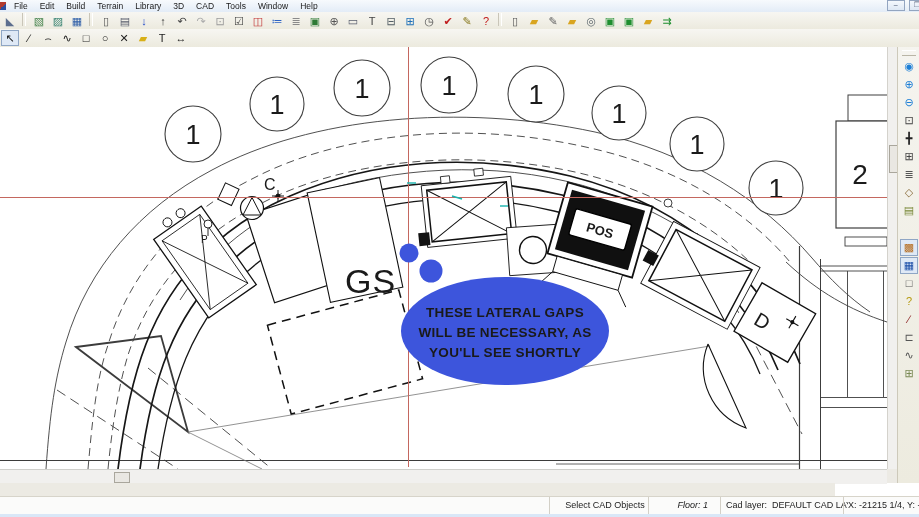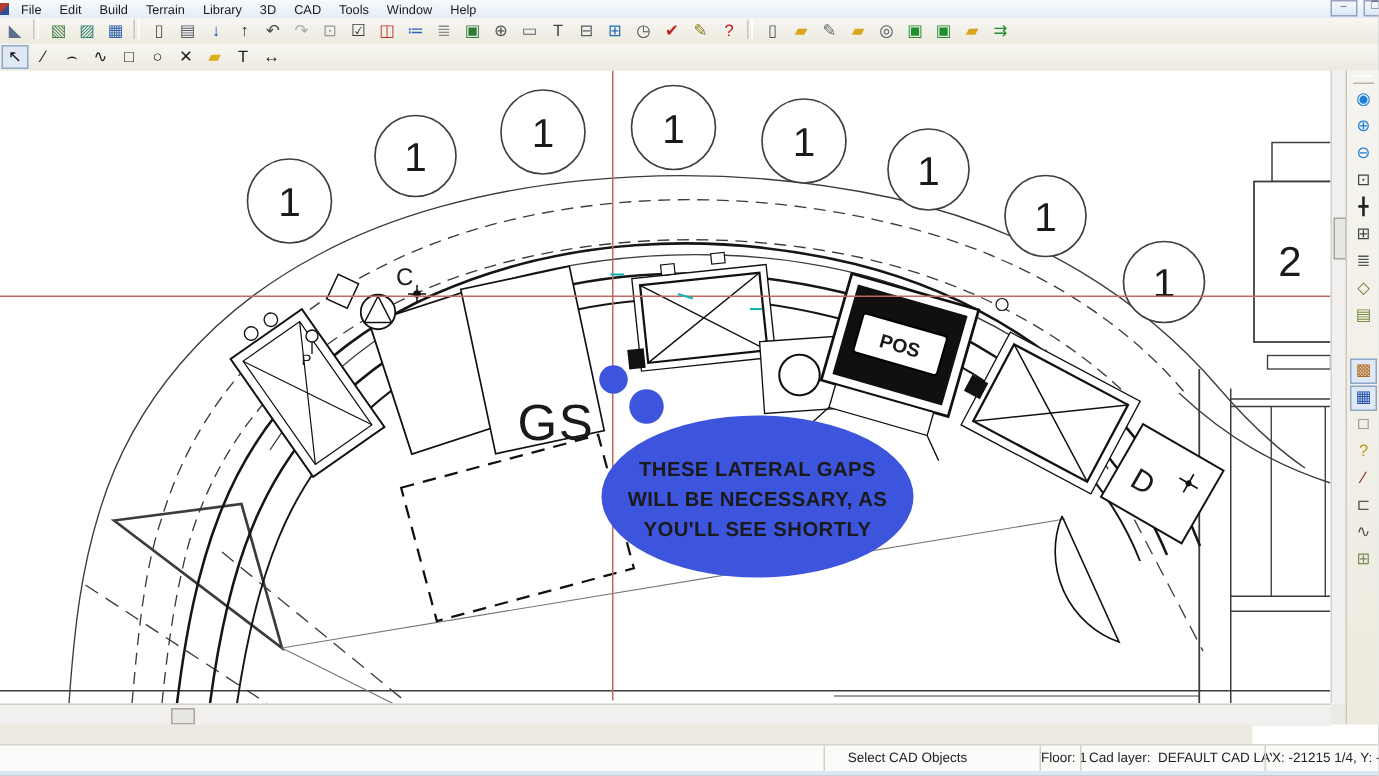--- a/index.html
+++ b/index.html
@@ -46,21 +46,21 @@
   .right-toolbar .tbi{display:block;width:16px;height:15px;margin:1px auto 1px auto;line-height:15px;}
   .grip{height:4px;margin:3px 4px 2px 4px;border-top:1px solid #fff;border-bottom:1px solid #b9b5a6;}
   
   .statusbar{position:absolute;left:0;top:483px;width:835px;height:34px;background:#eceae3;}
   .statusrow{position:absolute;left:0;top:13px;width:919px;height:17px;background:#fbfbfa;
              border-top:1px solid #d7d4ca;border-bottom:1px solid #cfd6e2;}
   .statusblue{position:absolute;left:0;bottom:0;width:919px;height:3px;background:#d9e7f7;}
   .seg{position:absolute;top:0;height:17px;line-height:16px;font-size:9px;color:#222;
        border-left:1px solid #d3d0c7;white-space:nowrap;overflow:hidden;}
   .seg-mode{left:549px;width:110px;text-align:center;}
-  .seg-floor{left:693px;width:59px;text-align:left;}
+  .seg-floor{left:648px;width:59px;text-align:right;font-style:italic;}
   .seg-layer{left:720px;width:122px;padding-left:5px;}
   .seg-layer .lv{margin-left:5px;}
   .seg-coords{left:843px;width:76px;padding-left:4px;}
 </style>
 </head>
 <body>
 
 <div class="app">
 
   <div class="menubar">

